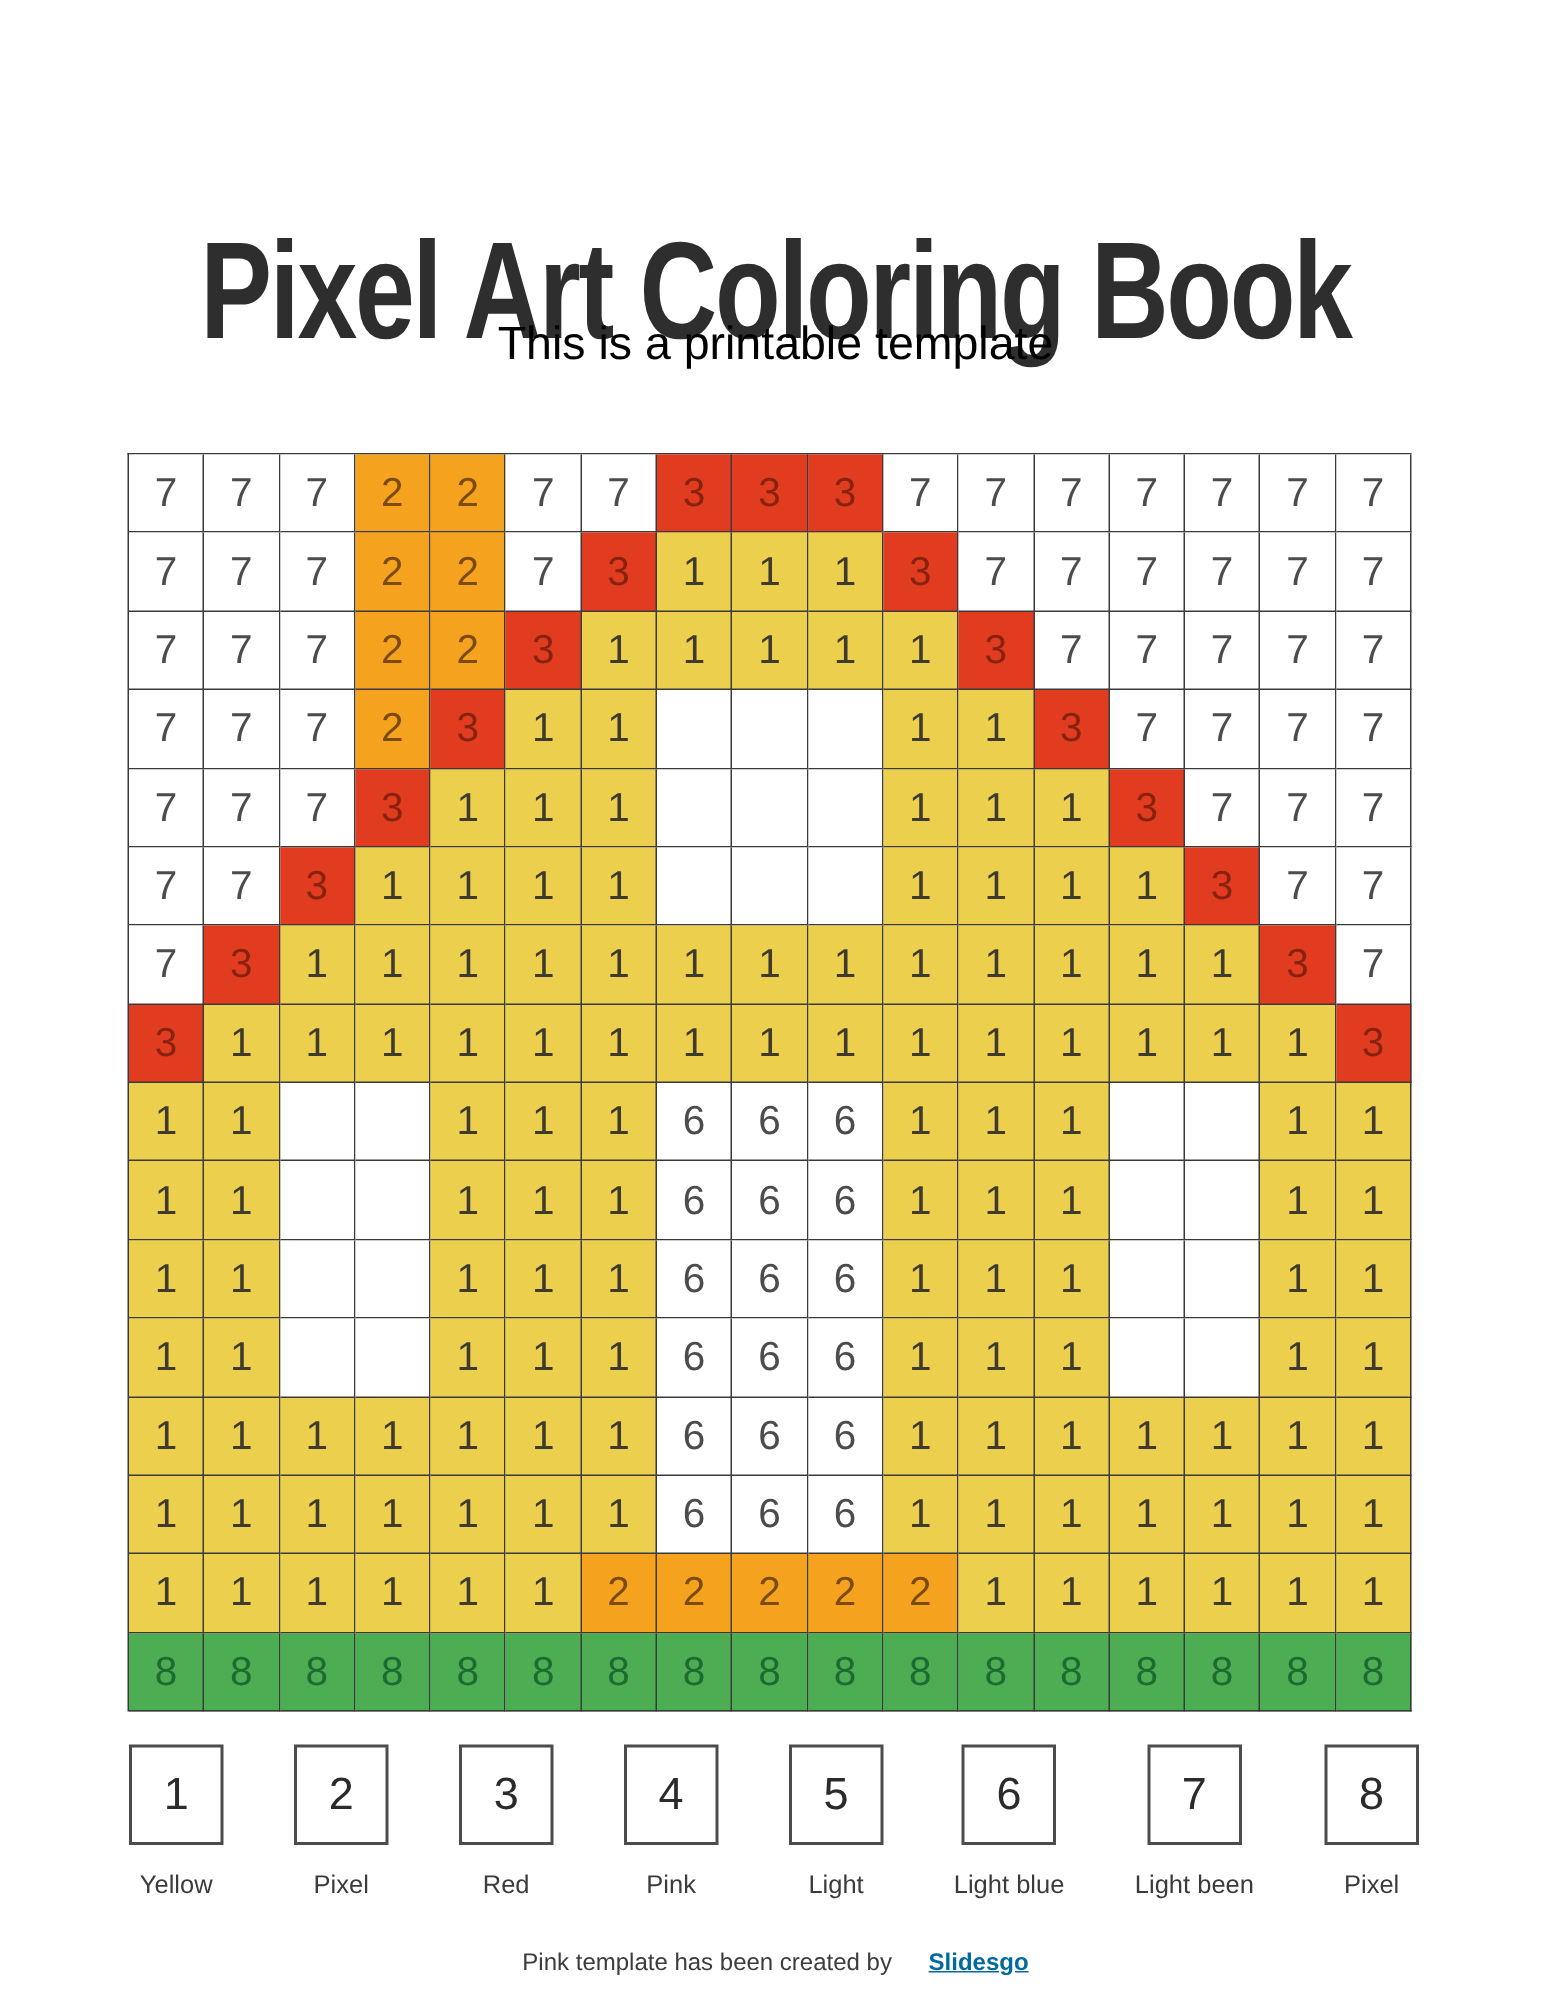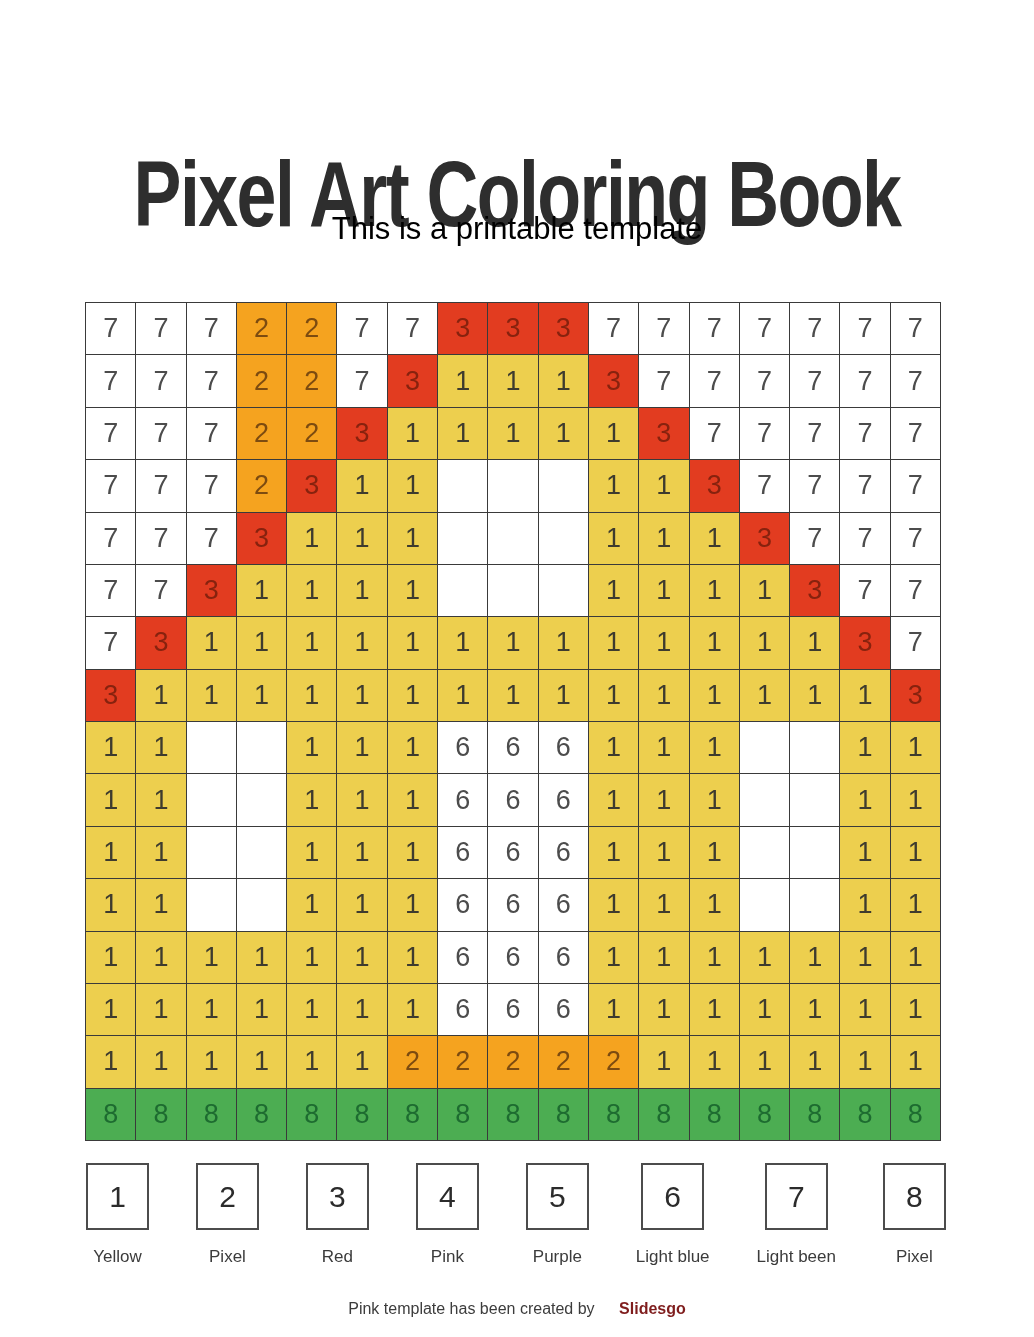--- a/index.html
+++ b/index.html
@@ -40,21 +40,21 @@
   .legend-box{
     width:59px;height:63px;background:#ffffff;border:2px solid #4c4c4c;
     display:flex;align-items:center;justify-content:center;
     font-size:30px;color:#2b2b2b;
   }
   .legend-label{margin-top:17px;font-size:17px;color:#3b3b3b;white-space:nowrap;}
   .footer{
     position:absolute;top:1300px;left:0;right:0;text-align:center;
     font-size:16px;color:#3c3c3c;
   }
-  .footer .brand{font-weight:700;color:#7f1d1d;cursor:pointer;margin-left:20px;}
+  .footer .brand{font-weight:700;color:#0369a1;text-decoration:underline;cursor:pointer;margin-left:20px;}
 </style>
 </head>
 <body>
 
 <h1 class="title">Pixel Art Coloring Book</h1>
 <div class="subtitle">This is a printable template</div>
 
 <div class="pixel-grid">
     <div class="cell c-w">7</div>
     <div class="cell c-w">7</div>
@@ -342,21 +342,21 @@
     <div class="legend-item">
       <div class="legend-box">3</div>
       <div class="legend-label">Red</div>
     </div>
     <div class="legend-item">
       <div class="legend-box">4</div>
       <div class="legend-label">Pink</div>
     </div>
     <div class="legend-item">
       <div class="legend-box">5</div>
-      <div class="legend-label">Purple</div>
+      <div class="legend-label">Light</div>
     </div>
     <div class="legend-item">
       <div class="legend-box">6</div>
       <div class="legend-label">Light blue</div>
     </div>
     <div class="legend-item">
       <div class="legend-box">7</div>
       <div class="legend-label">Light been</div>
     </div>
     <div class="legend-item">

